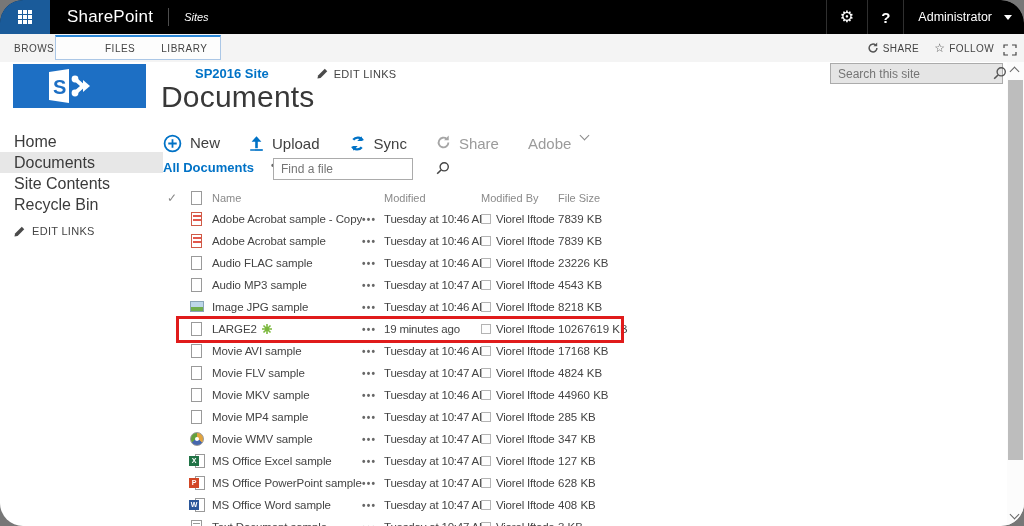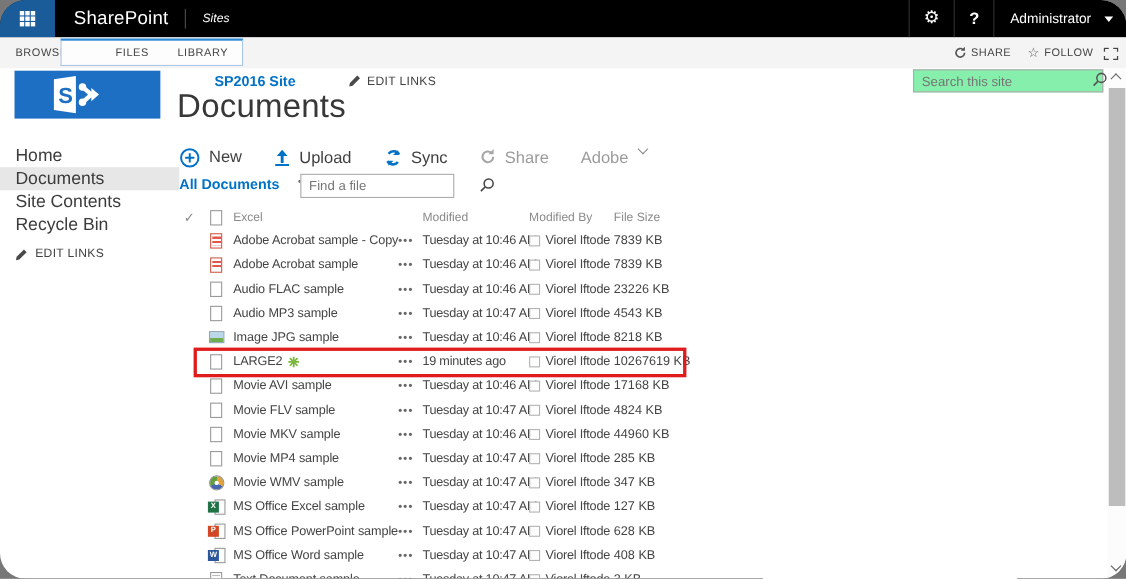--- a/index.html
+++ b/index.html
@@ -56,21 +56,21 @@
 
   
   .viewbar{position:absolute;left:163px;top:160px;display:flex;align-items:flex-start;}
   .view-name{font-size:13px;font-weight:bold;color:#0072c6;cursor:pointer;}
   .view-menu{margin-left:17px;font-size:10px;font-weight:bold;letter-spacing:1.5px;color:#666;cursor:pointer;}
   .find-box{position:absolute;left:273px;top:158px;width:138px;height:20px;border:1px solid #ababab;background:#fff;display:flex;align-items:center;}
   .find-box input{flex:1;border:0;outline:0;padding:0 0 0 7px;font-size:12px;color:#444;font-family:"Liberation Sans",sans-serif;background:transparent;}
   .find-box .mag{padding:2px 6px 0 0;cursor:pointer;}
 
   
-  .site-search{position:absolute;left:830px;top:63px;width:171px;height:19px;border:1px solid #ababab;background:#86efac;display:flex;align-items:center;}
+  .site-search{position:absolute;left:830px;top:63px;width:171px;height:19px;border:1px solid #ababab;background:#e5e5e5;display:flex;align-items:center;}
   .site-search input{flex:1;border:0;outline:0;padding:0 0 0 7px;font-size:12px;color:#555;font-family:"Liberation Sans",sans-serif;background:transparent;}
   .site-search .mag{padding:2px 5px 0 0;cursor:pointer;}
 
   
   .doc-table{position:absolute;left:163px;top:188px;width:600px;font-size:11.5px;color:#444;}
   .trow{display:grid;grid-template-columns:26px 23px 150px 22px 97px 71px 1fr;height:22px;align-items:center;}
   .thead{height:20px;font-size:11px;color:#8a8a8a;}
   .thead .hcell{cursor:pointer;white-space:nowrap;}
   .selall{color:#8a8a8a;font-size:12px;padding-left:4px;cursor:pointer;}
   .name-cell{white-space:nowrap;letter-spacing:-.1px;display:flex;align-items:center;cursor:pointer;}
@@ -268,21 +268,21 @@
           <circle cx="8.2" cy="5.8" r="4.1" fill="none" stroke="#444" stroke-width="1.4"></circle>
           <path d="M5 9L1.2 12.8" stroke="#444" stroke-width="1.6"></path>
         </svg>
     </span>
   </div>
 
   <div class="doc-table">
     <div class="trow thead">
       <span class="selall">✓</span>
       <span class="fi icon-file"></span>
-      <span class="hcell">Excel</span>
+      <span class="hcell">Name</span>
       <span></span>
       <span class="hcell">Modified</span>
       <span class="hcell">Modified By</span>
       <span class="hcell size-cell">File Size</span>
     </div>
     <div>
         <div class="trow">
       <span></span>
       <span class="fi icon-pdf"></span>
       <span class="name-cell">

